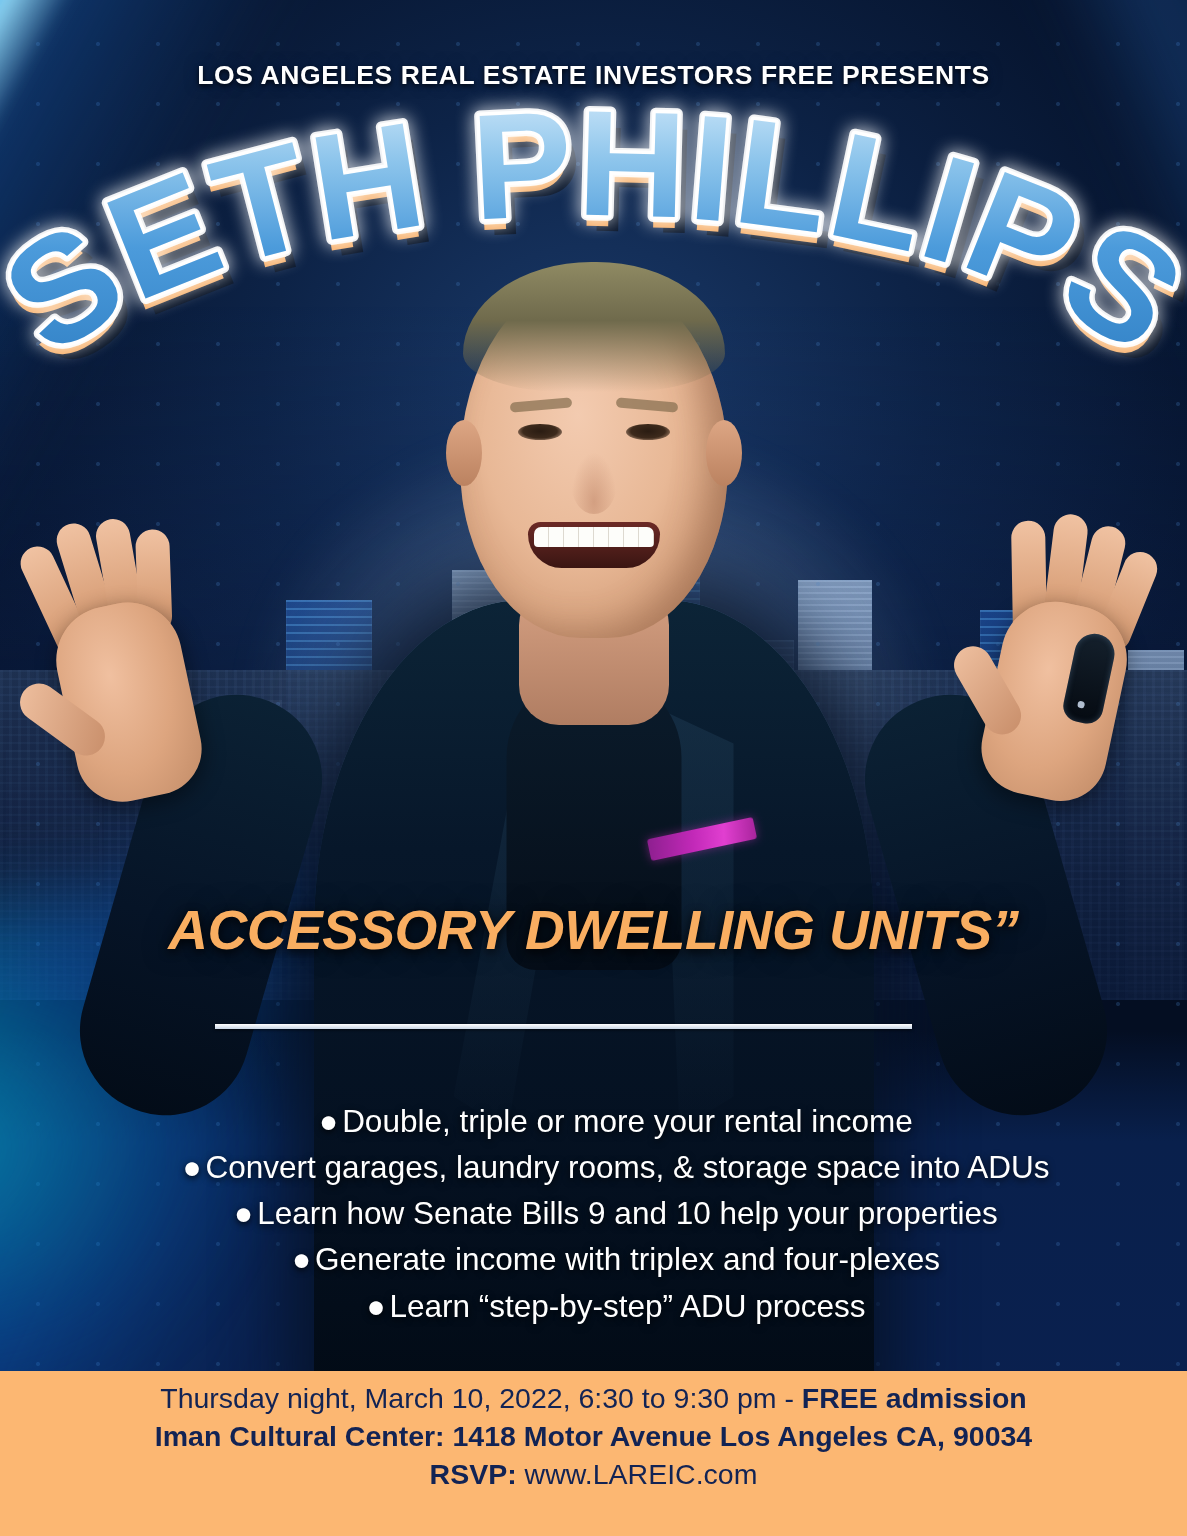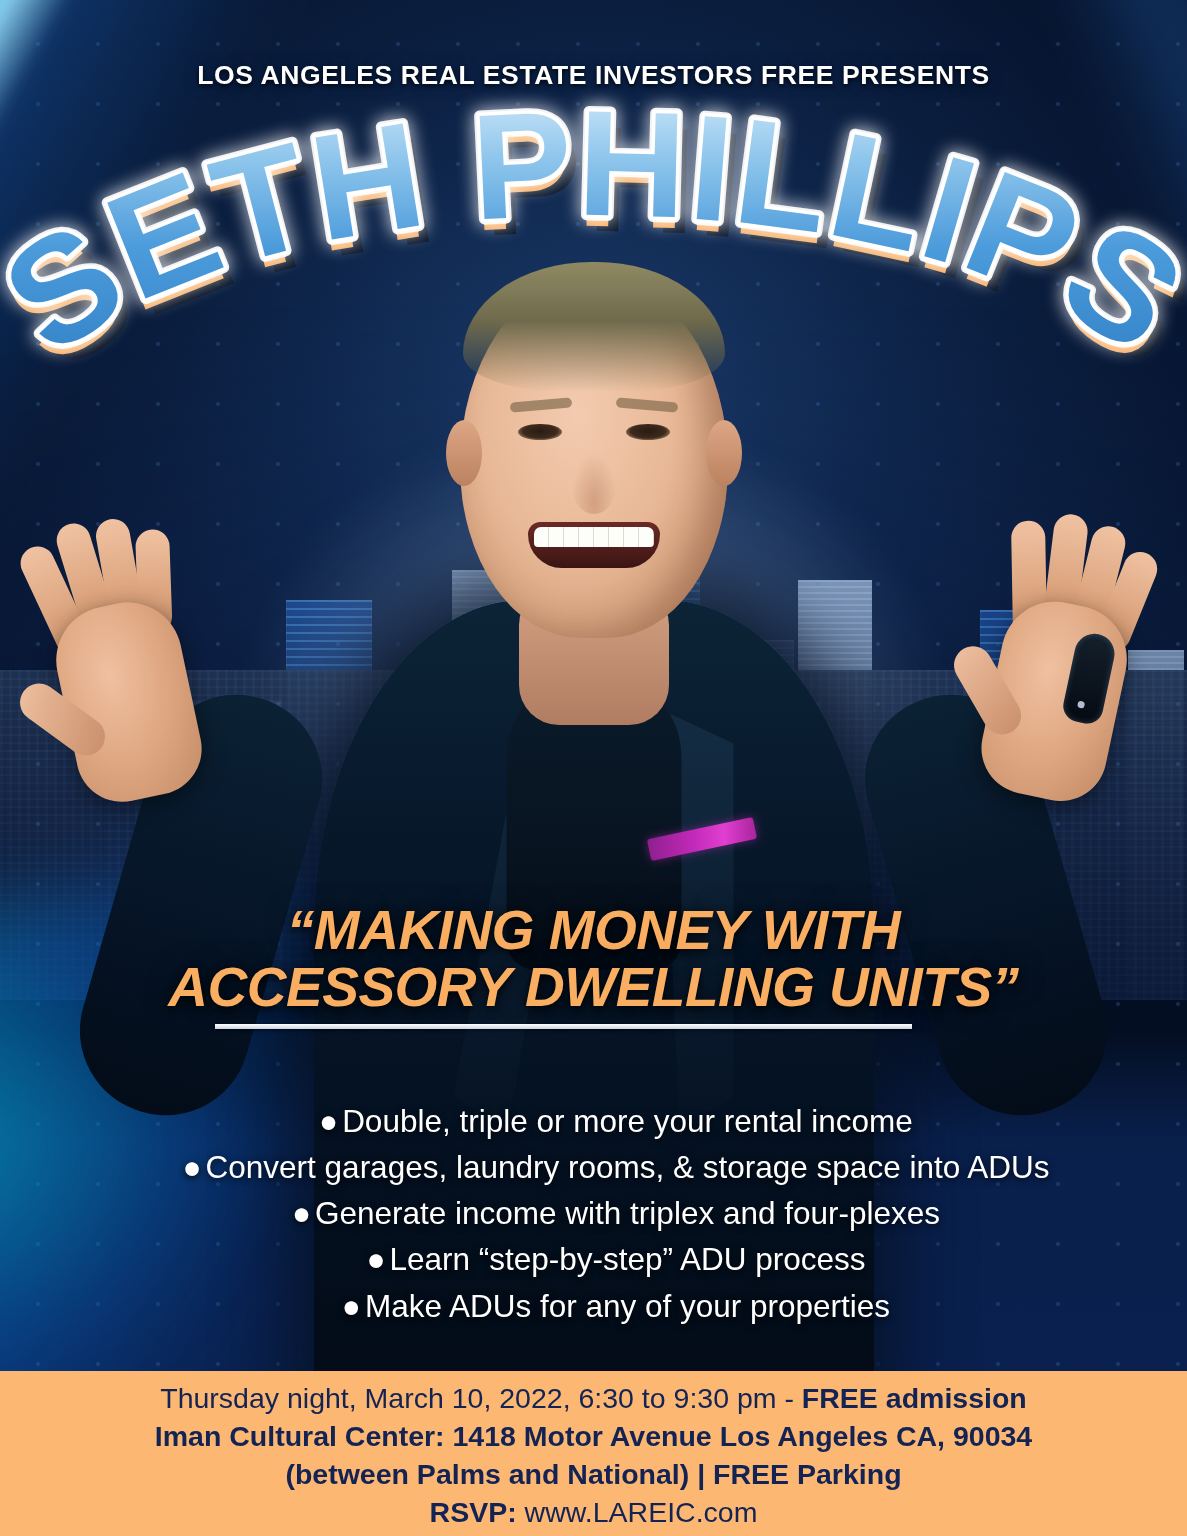--- a/index.html
+++ b/index.html
@@ -450,33 +450,31 @@
         <textPath href="#archpath" startOffset="50%" text-anchor="middle">SETH PHILLIPS</textPath>
       </text>
 
       <text class="arch-text" fill="url(#blueFill)">
         <textPath href="#archpath" startOffset="50%" text-anchor="middle">SETH PHILLIPS</textPath>
       </text>
     </svg>
   </div>
 
   <div class="headline">
-    <div>“MAKING MONEY WITH</div>
     <div>ACCESSORY DWELLING UNITS”</div>
   </div>
   <div class="divider"></div>
 
   <ul class="bullets" id="bullet-list">
       <li><span class="dot">●</span><span>Double, triple or more your rental income</span></li>
       <li><span class="dot">●</span><span>Convert garages, laundry rooms, &amp; storage space into ADUs</span></li>
+      <li><span class="dot">●</span><span>Learn how Senate Bills 9 and 10 help your properties</span></li>
       <li><span class="dot">●</span><span>Generate income with triplex and four-plexes</span></li>
       <li><span class="dot">●</span><span>Learn “step-by-step” ADU process</span></li>
-      <li><span class="dot">●</span><span>Make ADUs for any of your properties</span></li>
     </ul>
 
   <div class="footer">
     <div class="l"><span class="reg">Thursday night, March 10, 2022, 6:30 to 9:30 pm - </span><b>FREE admission</b></div>
     <div class="l b">Iman Cultural Center: 1418 Motor Avenue Los Angeles CA, 90034</div>
-    <div class="l b">(between Palms and National) | FREE Parking</div>
     <div class="l"><b>RSVP:</b><span class="reg"> www.LAREIC.com</span></div>
   </div>
 
 </div>
 
 </body></html>

